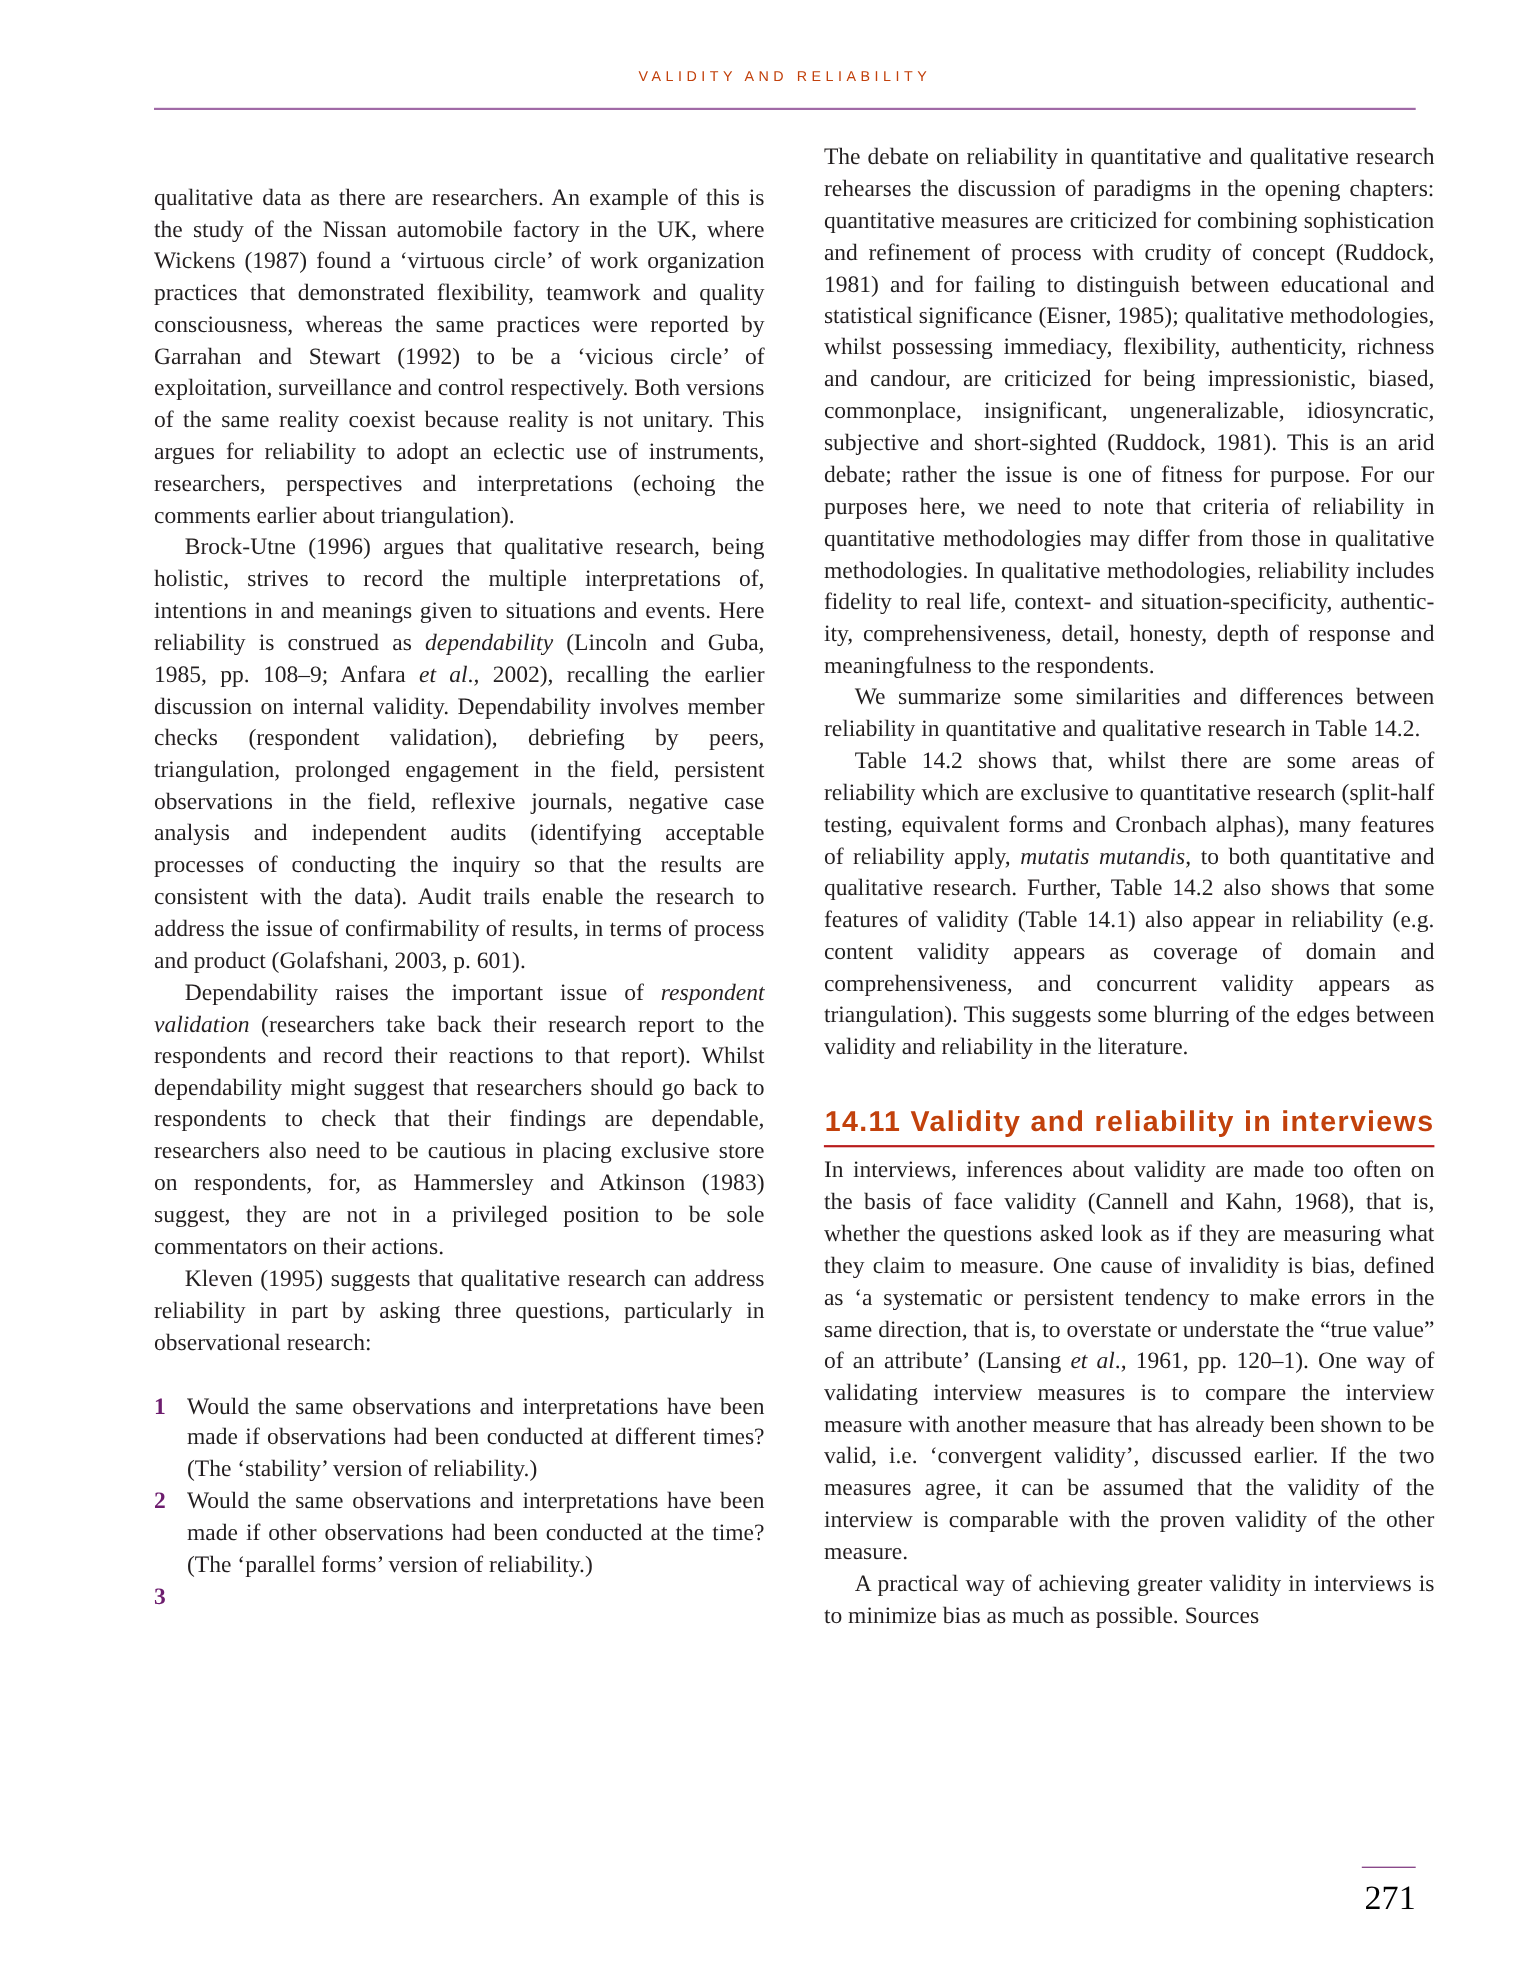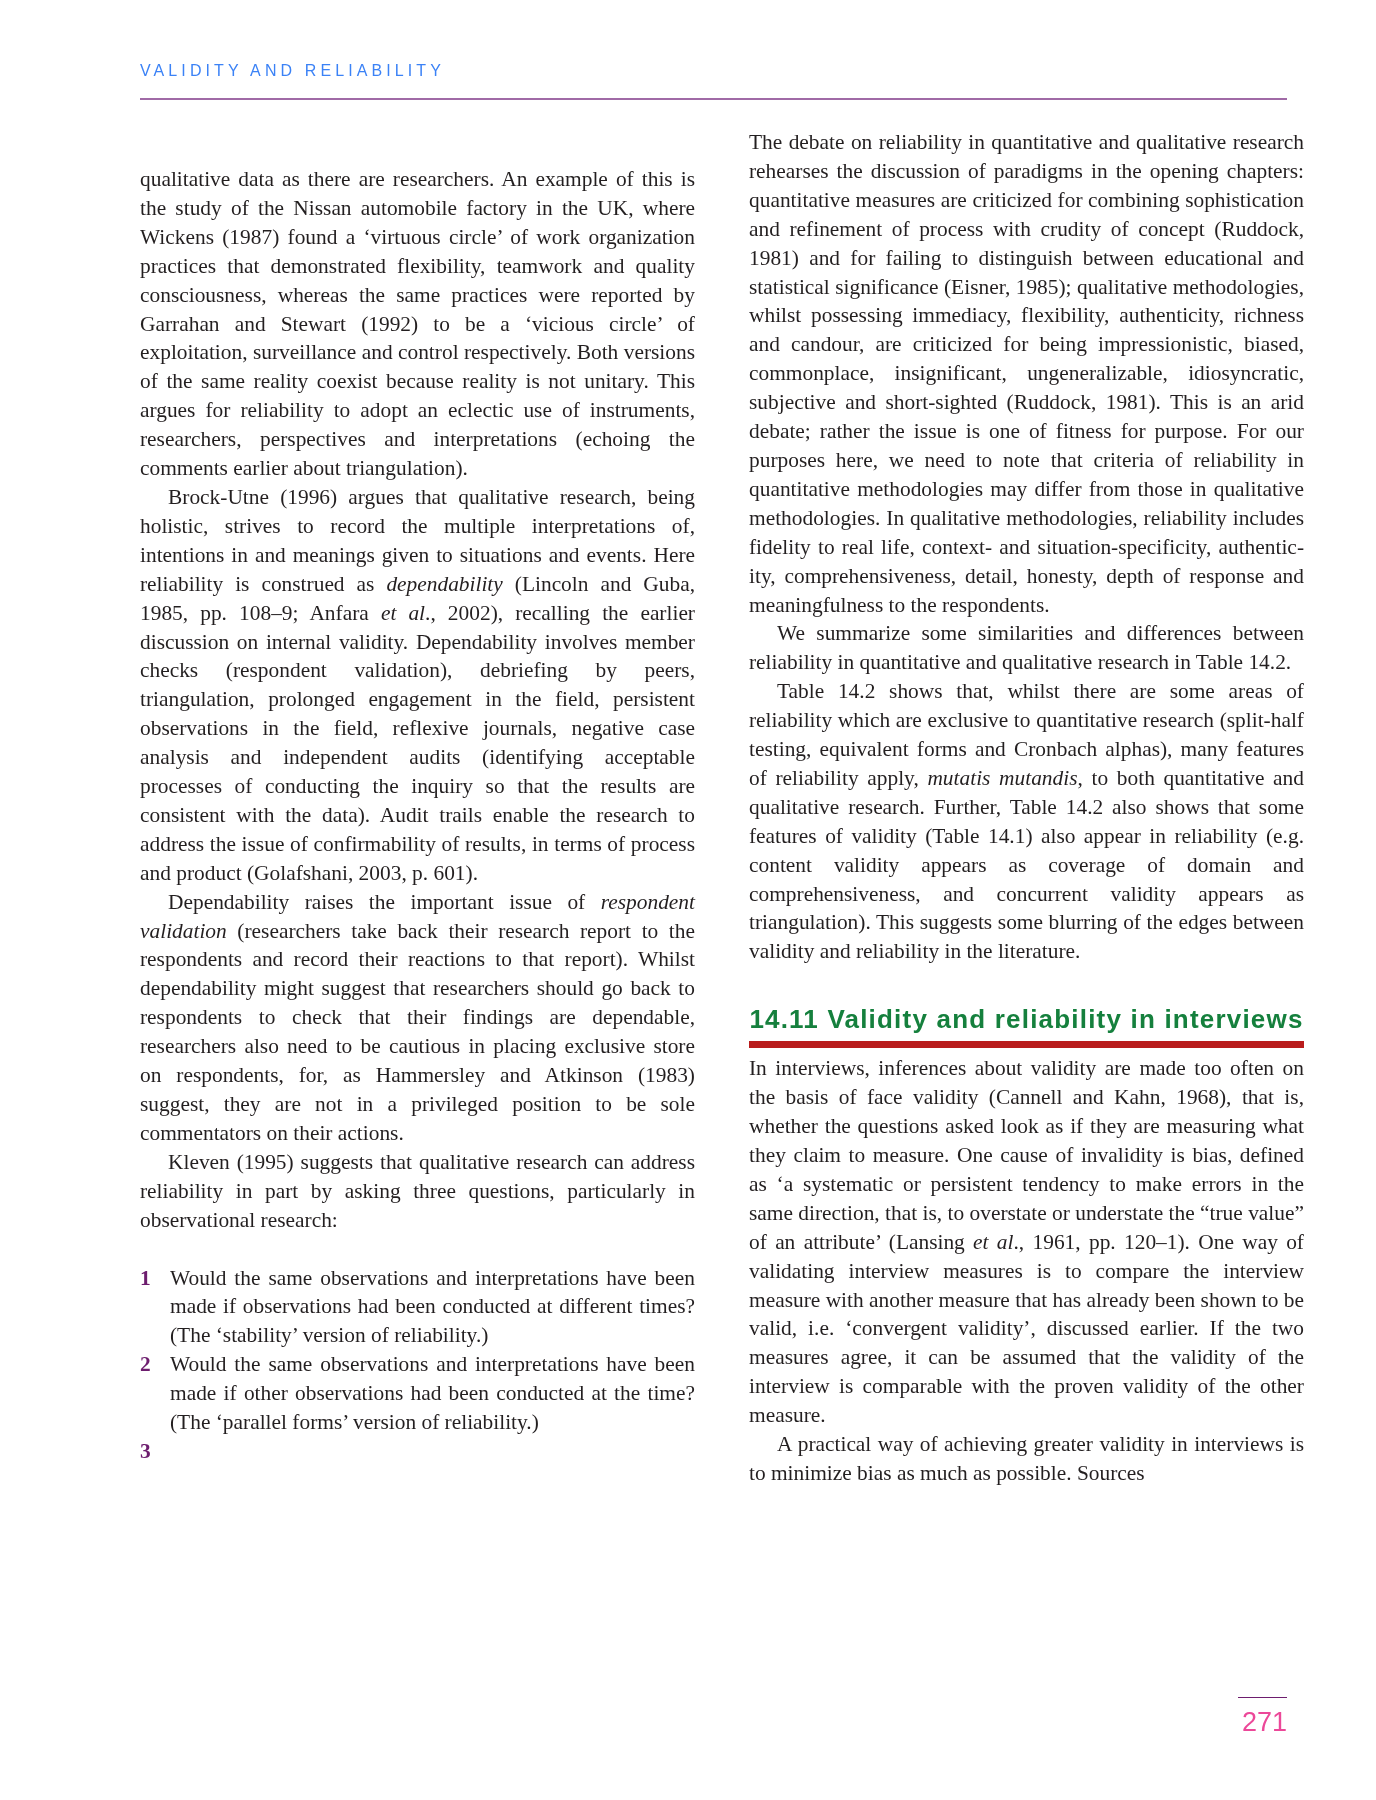--- a/index.html
+++ b/index.html
@@ -2,23 +2,23 @@
 <html><head>
 <meta charset="utf-8">
 <style>
   html, body { margin: 0; padding: 0; background: #ffffff; }
   body {
     width: 1376px; height: 1800px; position: relative; overflow: hidden;
     font-family: "Liberation Serif", serif; color: #231f20;
   }
   .running-head {
     position: absolute; left: 140px; top: 62px; width: 1147px;
-    text-align: left;
+    text-align: center;
     font-family: "Liberation Sans", sans-serif;
-    font-size: 16px; letter-spacing: 4.1px; color: #3b82f6;
+    font-size: 13px; letter-spacing: 4.1px; color: #c2410c;
     font-weight: normal;
   }
   .head-rule {
     position: absolute; left: 140px; top: 98px; width: 1147px; height: 2px;
     background: #a06aa6;
   }
   .col {
     position: absolute; top: 128px; width: 555px;
     font-size: 21.4px; line-height: 28.9px; text-align: justify;
     hyphens: manual;
@@ -29,32 +29,32 @@
   .col p.indent { text-indent: 28px; }
   .col em { font-style: italic; }
   .num-list { margin: 29px 0 0 0; padding: 0; list-style: none; }
   .num-list li { position: relative; padding-left: 30px; }
   .num-list .n {
     position: absolute; left: 0; top: 0; font-weight: bold; color: #6d1d6e;
   }
   .section-heading {
     margin: 40px 0 0 0;
     font-family: "Liberation Sans", sans-serif; font-weight: bold;
-    font-size: 26px; line-height: 27px; color: #15803d; letter-spacing: 1.2px;
-    text-align: center;
-    padding-bottom: 8px; border-bottom: 7px solid #b91c1c;
+    font-size: 26px; line-height: 27px; color: #c2410c; letter-spacing: 1.2px;
+    text-align: right;
+    padding-bottom: 8px; border-bottom: 2px solid #b91c1c;
     margin-bottom: 6px;
   }
   .page-number-rule {
     position: absolute; left: 1238px; top: 1697px; width: 49px; height: 1px;
     background: #6d1d6e;
   }
   .page-number {
     position: absolute; left: 1238px; top: 1707px; width: 49px; text-align: right;
-    font-family: Liberation Sans, sans-serif; font-size: 27px; color: #ec4899;
+    font-family: Liberation Serif, serif; font-size: 31px; color: #000000;
   }
 </style>
 </head>
 <body>
 
 <div class="running-head">VALIDITY AND RELIABILITY</div>
 <div class="head-rule"></div>
 
 <div class="col col-left">
   <p>qualitative data as there are researchers. An example of this is the study of the Nissan automobile factory in the UK, where Wickens (1987) found a ‘virtuous circle’ of work organization practices that demonstrated flexibil­ity, teamwork and quality consciousness, whereas the same practices were reported by Garrahan and Stewart (1992) to be a ‘vicious circle’ of exploitation, surveil­lance and control respectively. Both versions of the same reality coexist because reality is not unitary. This argues for reliability to adopt an eclectic use of instru­ments, researchers, perspectives and interpretations (echoing the comments earlier about triangulation).</p>

